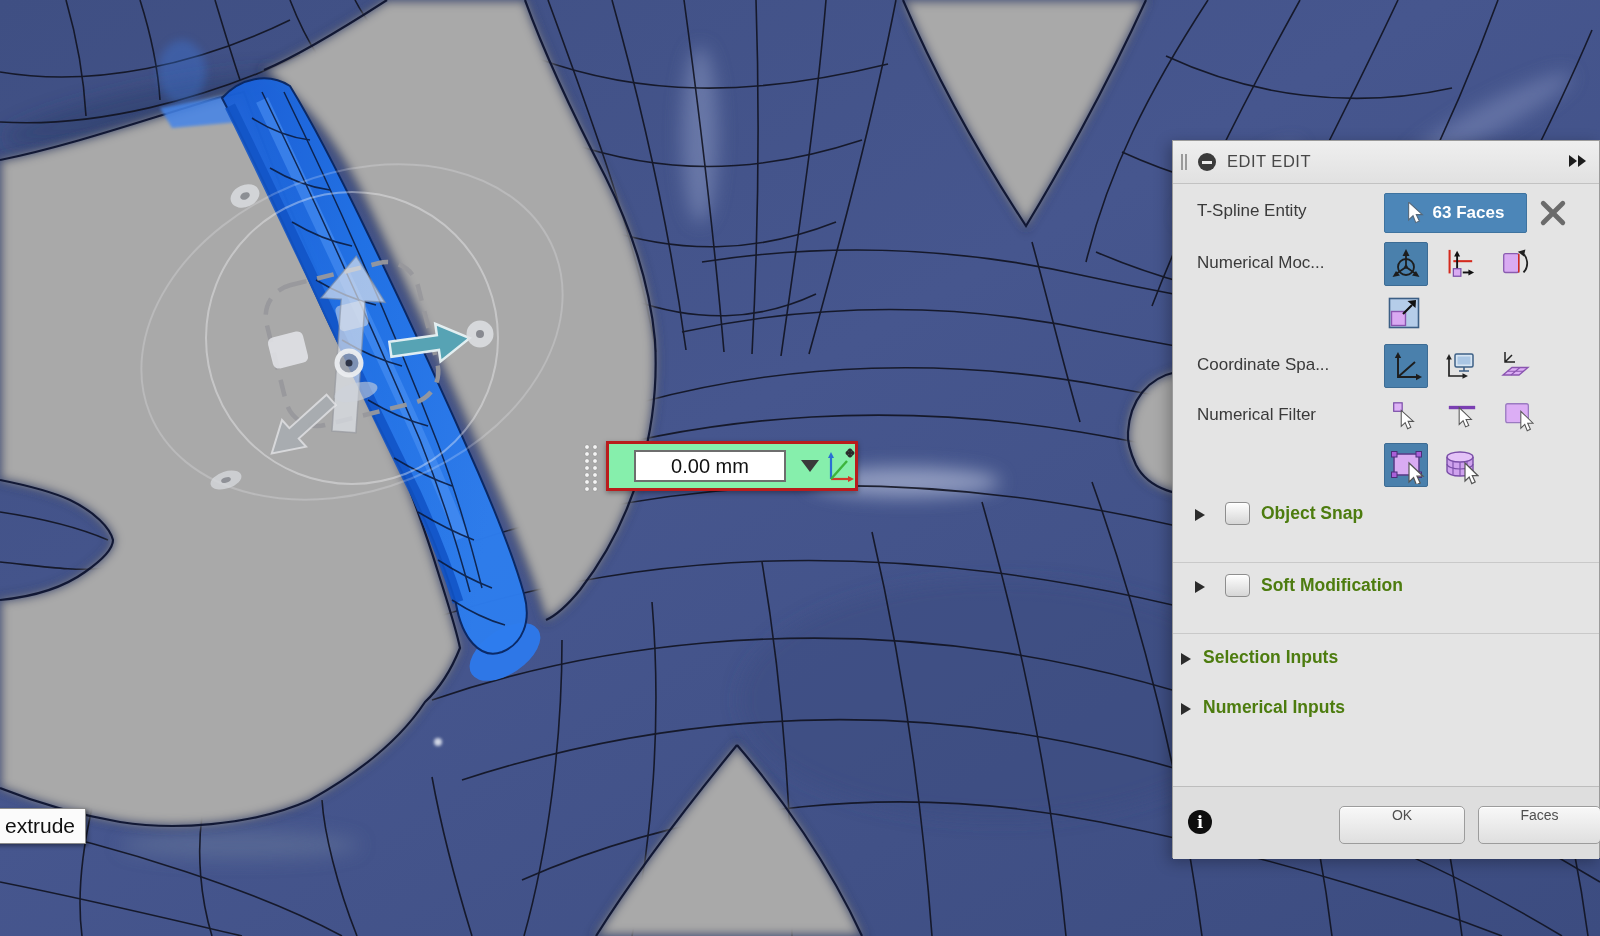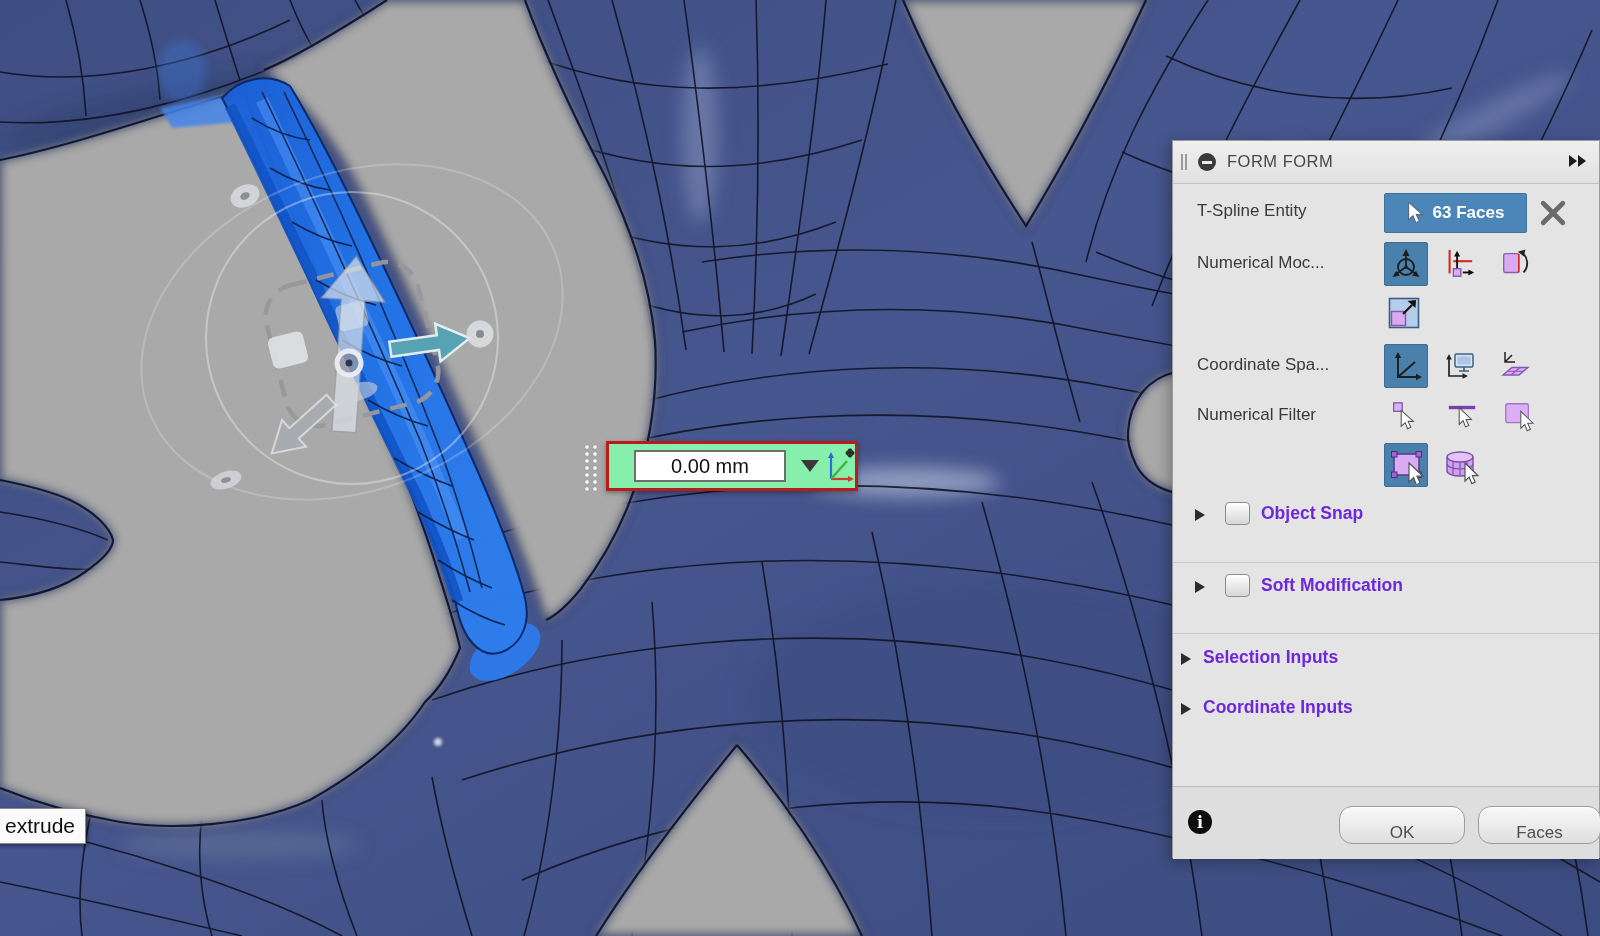--- a/index.html
+++ b/index.html
@@ -39,26 +39,26 @@
   .icon-cell{position:absolute;width:44px;height:44px;display:flex;align-items:center;justify-content:center;cursor:pointer;}
   #tspline-button{position:absolute;left:211px;top:52px;width:143px;height:40px;background:#4c86b8;border-radius:2px;
     display:flex;align-items:center;justify-content:center;gap:9px;color:#fff;font-weight:bold;font-size:17px;cursor:pointer;
     border:1px solid #3e739f;box-sizing:border-box;}
   #tspline-clear{position:absolute;left:366px;top:58px;width:28px;height:28px;cursor:pointer;}
   .divider{position:absolute;left:0;right:0;height:1px;background:#c9c9c9;}
   .tri{width:0;height:0;border-left:10px solid #2b2b2b;border-top:6.5px solid transparent;
     border-bottom:6.5px solid transparent;position:absolute;cursor:pointer;}
   .checkbox{position:absolute;width:23px;height:21px;border:1px solid #8e8e8e;border-radius:4px;
     background:linear-gradient(#fefefe,#d6d6d6);box-shadow:inset 0 1px 1px #fff;cursor:pointer;}
-  .bold-label{position:absolute;font-weight:bold;color:#6d28d9;font-size:17.5px;white-space:nowrap;}
+  .bold-label{position:absolute;font-weight:bold;color:#4d7c0f;font-size:17.5px;white-space:nowrap;}
   #panel-footer{position:absolute;left:0;right:0;top:645px;height:72px;background:#dedede;border-top:1px solid #bdbdbd;}
   #info-btn{position:absolute;left:14px;top:22px;cursor:pointer;}
   .foot-btn{position:absolute;top:19px;height:36px;background:linear-gradient(#f8f8f8,#dfdfdf);
-    border:1px solid #9c9c9c;border-radius:13px;font-size:17px;color:#4f4f4f;
-    display:flex;align-items:flex-end;justify-content:center;cursor:pointer;box-shadow:inset 0 1px 0 #fff;}
+    border:1px solid #9c9c9c;border-radius:5px;font-size:14px;color:#4f4f4f;
+    display:flex;align-items:flex-start;justify-content:center;cursor:pointer;box-shadow:inset 0 1px 0 #fff;}
   #ok-btn{left:166px;width:124px;}
   #cancel-btn{left:305px;width:121px;}
 </style>
 </head>
 <body>
 
 <svg id="viewport" width="1600" height="936" viewBox="0 0 1600 936">
   <defs>
     <linearGradient id="bodyGrad" x1="0" y1="0" x2="1" y2="1">
       <stop offset="0" stop-color="#3f4f83"></stop>
@@ -283,21 +283,21 @@
 
 <div id="panel">
   <div id="panel-header">
     <div id="panel-grip">
         <i></i>
         <i></i>
       </div>
     <div id="panel-menu">
         <i></i>
       </div>
-    <span id="panel-title">FORM FORM</span>
+    <span id="panel-title">EDIT EDIT</span>
     <svg id="panel-expand" width="22" height="14" viewBox="0 0 22 14">
       <polygon points="2,1 10,7 2,13" fill="#1c1c1c"></polygon>
         <polygon points="11,1 19,7 11,13" fill="#1c1c1c"></polygon>
     </svg>
   </div>
 
   <span class="row-label" style="top:60px">T-Spline Entity</span>
   <div id="tspline-button">
     <svg width="17" height="22" viewBox="0 0 12 16">
       <path d="M1,0 L1,13 L4.2,10 L6.2,15 L8.8,13.8 L6.6,9.2 L11,9.2 Z" fill="#fff" stroke="#56687a" stroke-width=".8"></path>
@@ -418,21 +418,21 @@
   <div class="divider" style="top:421px"></div>
 
   <div class="tri" style="left:22px;top:440px"></div>
   <div class="checkbox" style="left:52px;top:433px"></div>
   <span class="bold-label" style="left:88px;top:434px">Soft Modification</span>
   <div class="divider" style="top:492px"></div>
 
   <div class="tri" style="left:8px;top:512px"></div>
   <span class="bold-label" style="left:30px;top:506px">Selection Inputs</span>
   <div class="tri" style="left:8px;top:562px"></div>
-  <span class="bold-label" style="left:30px;top:556px">Coordinate Inputs</span>
+  <span class="bold-label" style="left:30px;top:556px">Numerical Inputs</span>
 
   <div id="panel-footer">
     <svg id="info-btn" width="26" height="26" viewBox="0 0 26 26">
       <circle cx="13" cy="13" r="12" fill="#0e0e0e"></circle>
       <text x="13" y="19" text-anchor="middle" font-family="DejaVu Serif, serif" font-size="16" font-weight="bold" fill="#fff">i</text>
     </svg>
     <div id="ok-btn" class="foot-btn">
       <span>OK</span>
     </div>
     <div id="cancel-btn" class="foot-btn">

